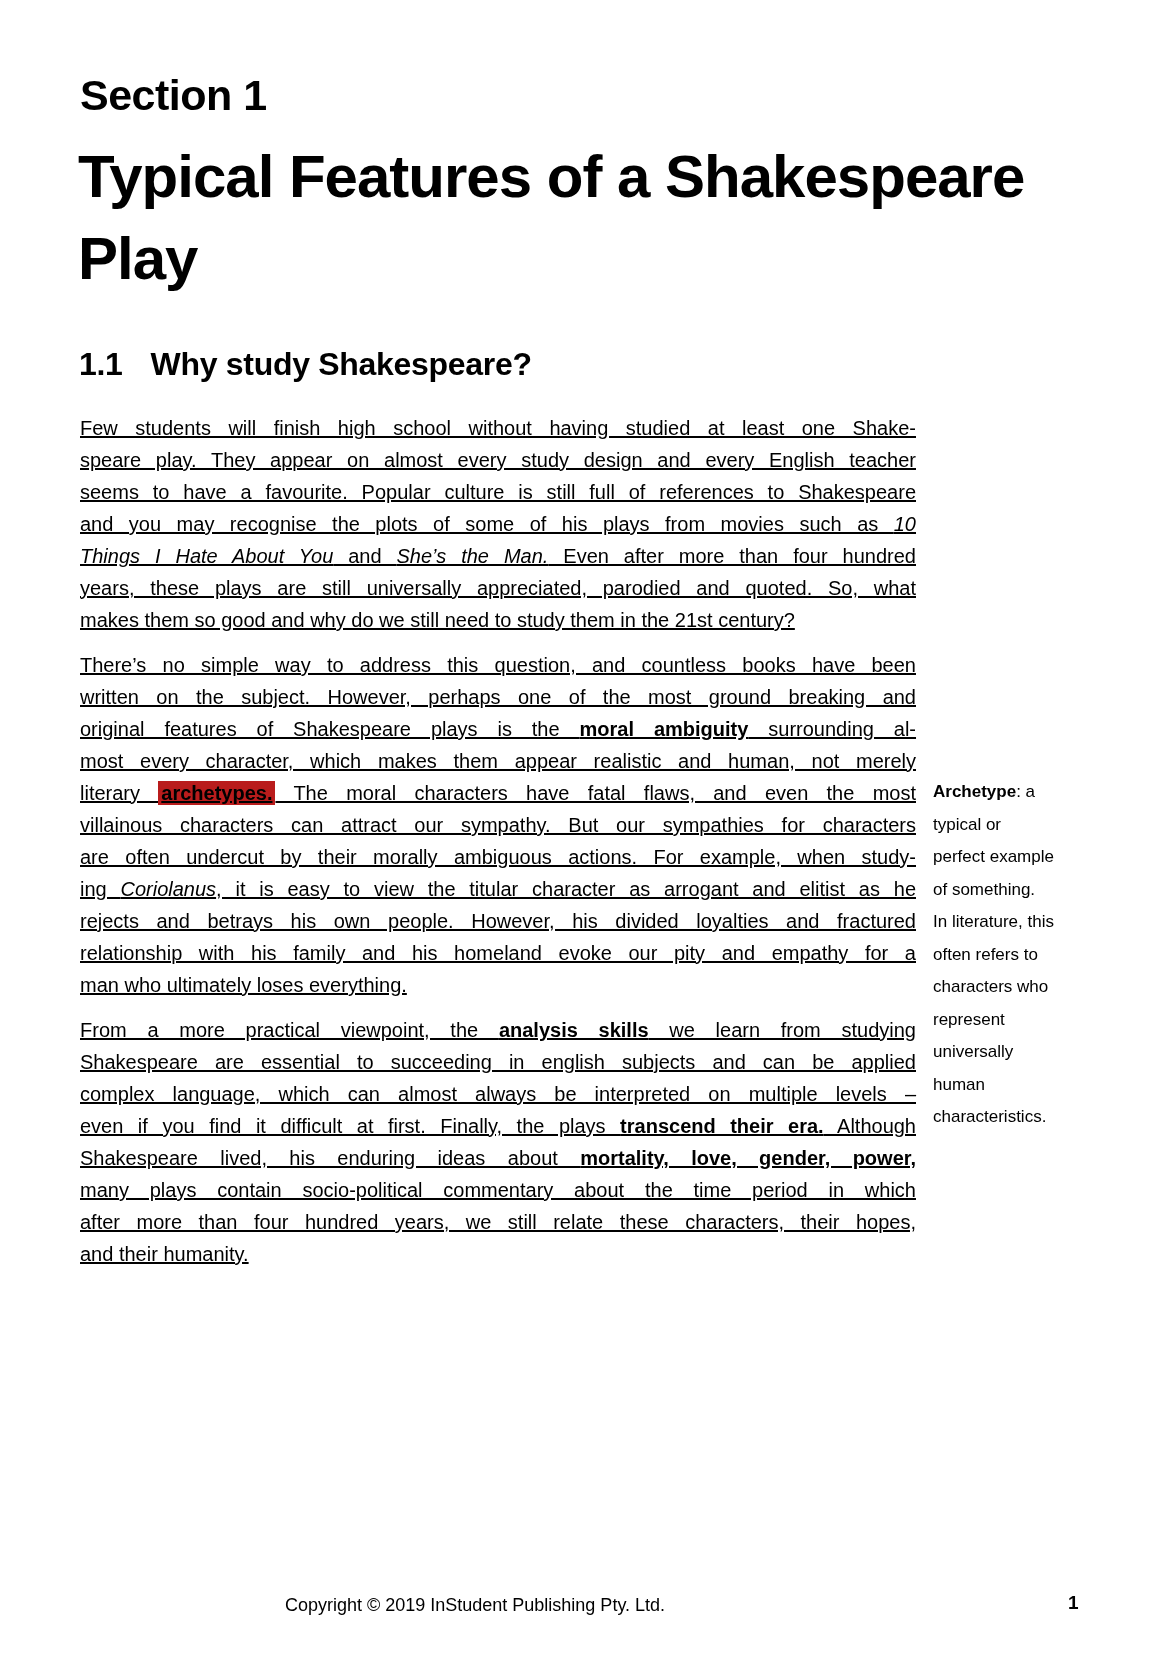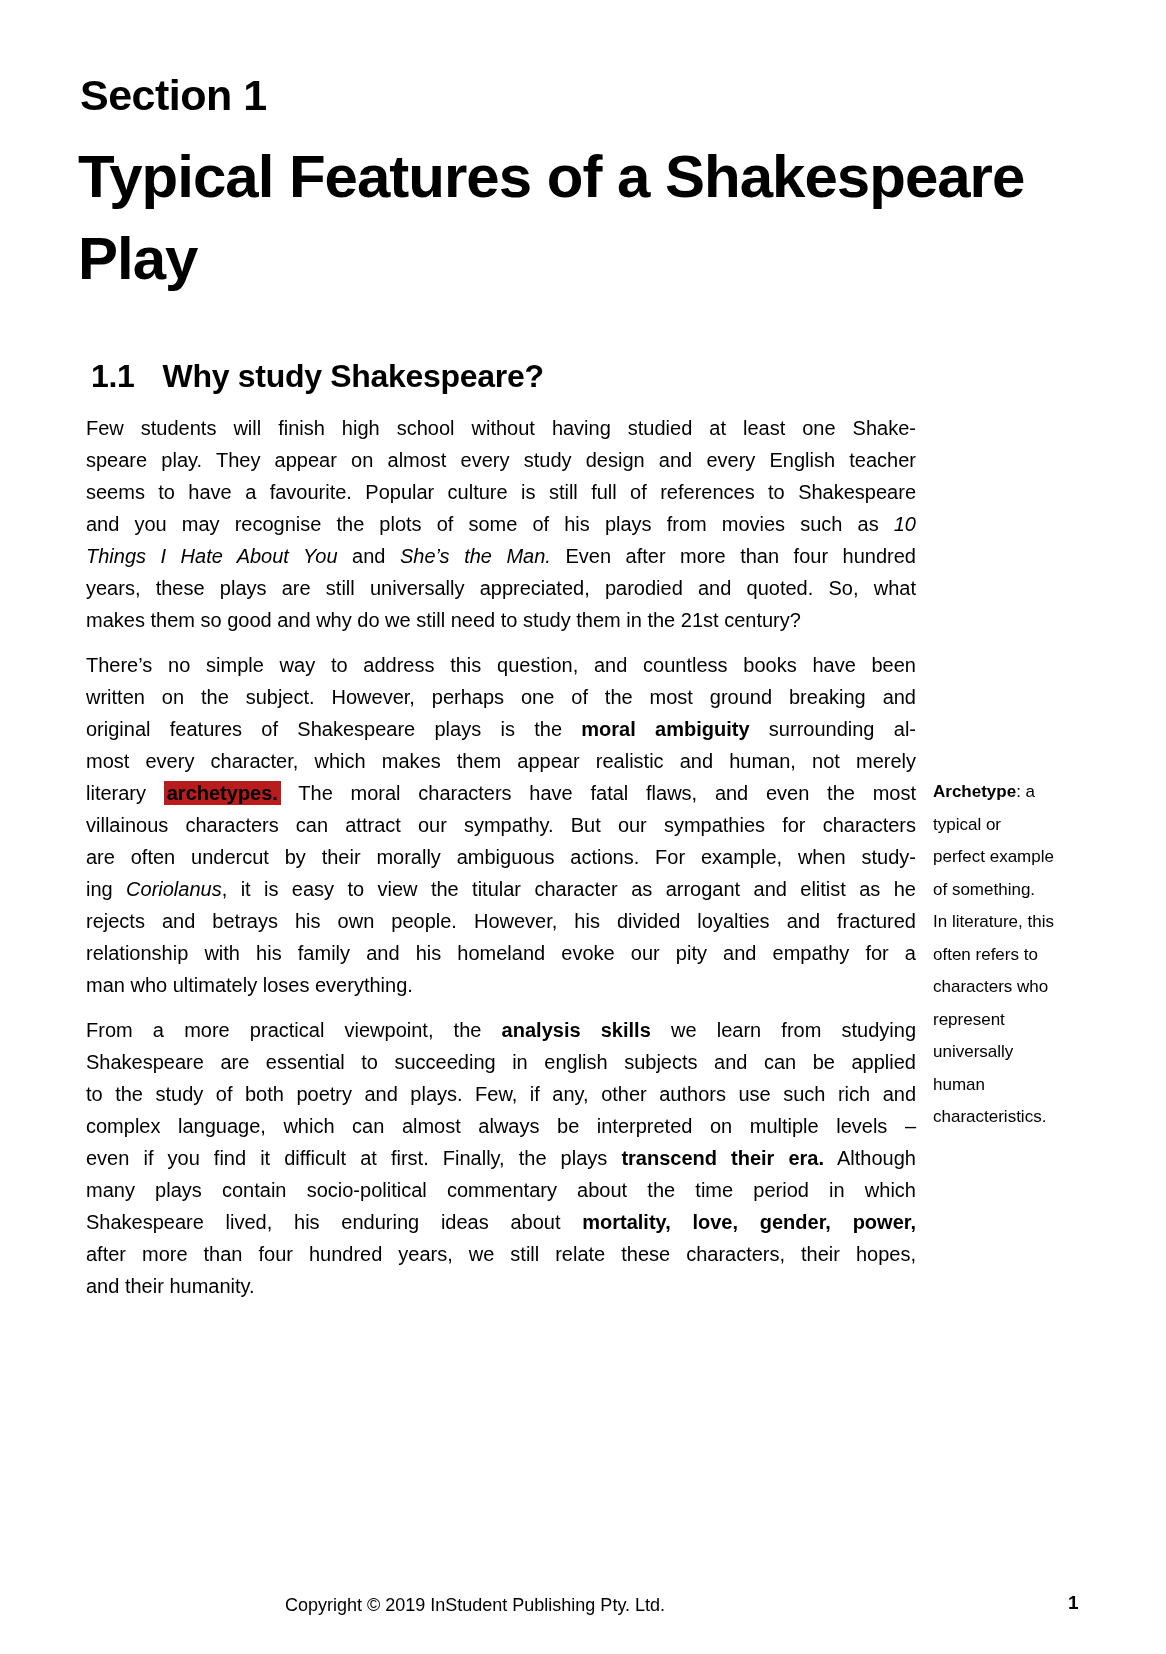--- a/index.html
+++ b/index.html
@@ -20,30 +20,30 @@
   }
   #title {
     position: absolute; left: 78px; top: 136px;
     font-size: 60px; font-weight: bold; line-height: 82px;
     letter-spacing: -1px;
     margin: 0;
   }
   #heading {
     position: absolute; left: 79px; top: 344px;
     font-size: 32px; font-weight: bold; line-height: 40px;
-    margin: 12px;
+    margin: 0;
     letter-spacing: -0.3px;
   }
   #heading .hnum { margin-right: 28px; }
 
   #main {
     position: absolute; left: 78px; top: 412px; width: 838px;
     font-size: 20px; line-height: 32px;
   }
-  .para { margin: 0 0 13px 8px; }
+  .para { margin: 0 0 13px 2px; text-decoration: underline; }
   .line { text-align: justify; text-align-last: justify; }
   .line.last { text-align-last: left; }
   .it { font-style: italic; }
   .bd { font-weight: bold; }
   .hl { padding: 1px 3px; }
 
   #margin-note {
     position: absolute; left: 933px; top: 776px; width: 165px;
     font-size: 17px; line-height: 32.5px;
   }
@@ -93,25 +93,24 @@
         <div class="line"><span>villainous characters can attract our sympathy. But our sympathies for characters</span></div>
         <div class="line"><span>are often undercut by their morally ambiguous actions. For example, when study-</span></div>
         <div class="line"><span>ing </span><span class="it">Coriolanus</span><span>, it is easy to view the titular character as arrogant and elitist as he</span></div>
         <div class="line"><span>rejects and betrays his own people. However, his divided loyalties and fractured</span></div>
         <div class="line"><span>relationship with his family and his homeland evoke our pity and empathy for a</span></div>
         <div class="line last"><span>man who ultimately loses everything.</span></div>
       </div>
       <div class="para">
         <div class="line"><span>From a more practical viewpoint, the </span><span class="bd">analysis skills</span><span> we learn from studying</span></div>
         <div class="line"><span>Shakespeare are essential to succeeding in english subjects and can be applied</span></div>
-        <div class="line"><span>to the study of both poetry and plays. Few, if any, other authors use such rich and</span></div>
         <div class="line"><span>complex language, which can almost always be interpreted on multiple levels –</span></div>
         <div class="line"><span>even if you find it difficult at first. Finally, the plays </span><span class="bd">transcend their era.</span><span> Although</span></div>
+        <div class="line"><span>Shakespeare lived, his enduring ideas about </span><span class="bd">mortality, love, gender, power,</span></div>
         <div class="line"><span>many plays contain socio-political commentary about the time period in which</span></div>
-        <div class="line"><span>Shakespeare lived, his enduring ideas about </span><span class="bd">mortality, love, gender, power,</span></div>
         <div class="line"><span>after more than four hundred years, we still relate these characters, their hopes,</span></div>
         <div class="line last"><span>and their humanity.</span></div>
       </div>
     </div>
 
   <aside id="margin-note">
       <div class="note-line"><span class="bd">Archetype</span><span>: a</span></div>
       <div class="note-line"><span>typical or</span></div>
       <div class="note-line"><span>perfect example</span></div>
       <div class="note-line"><span>of something.</span></div>

